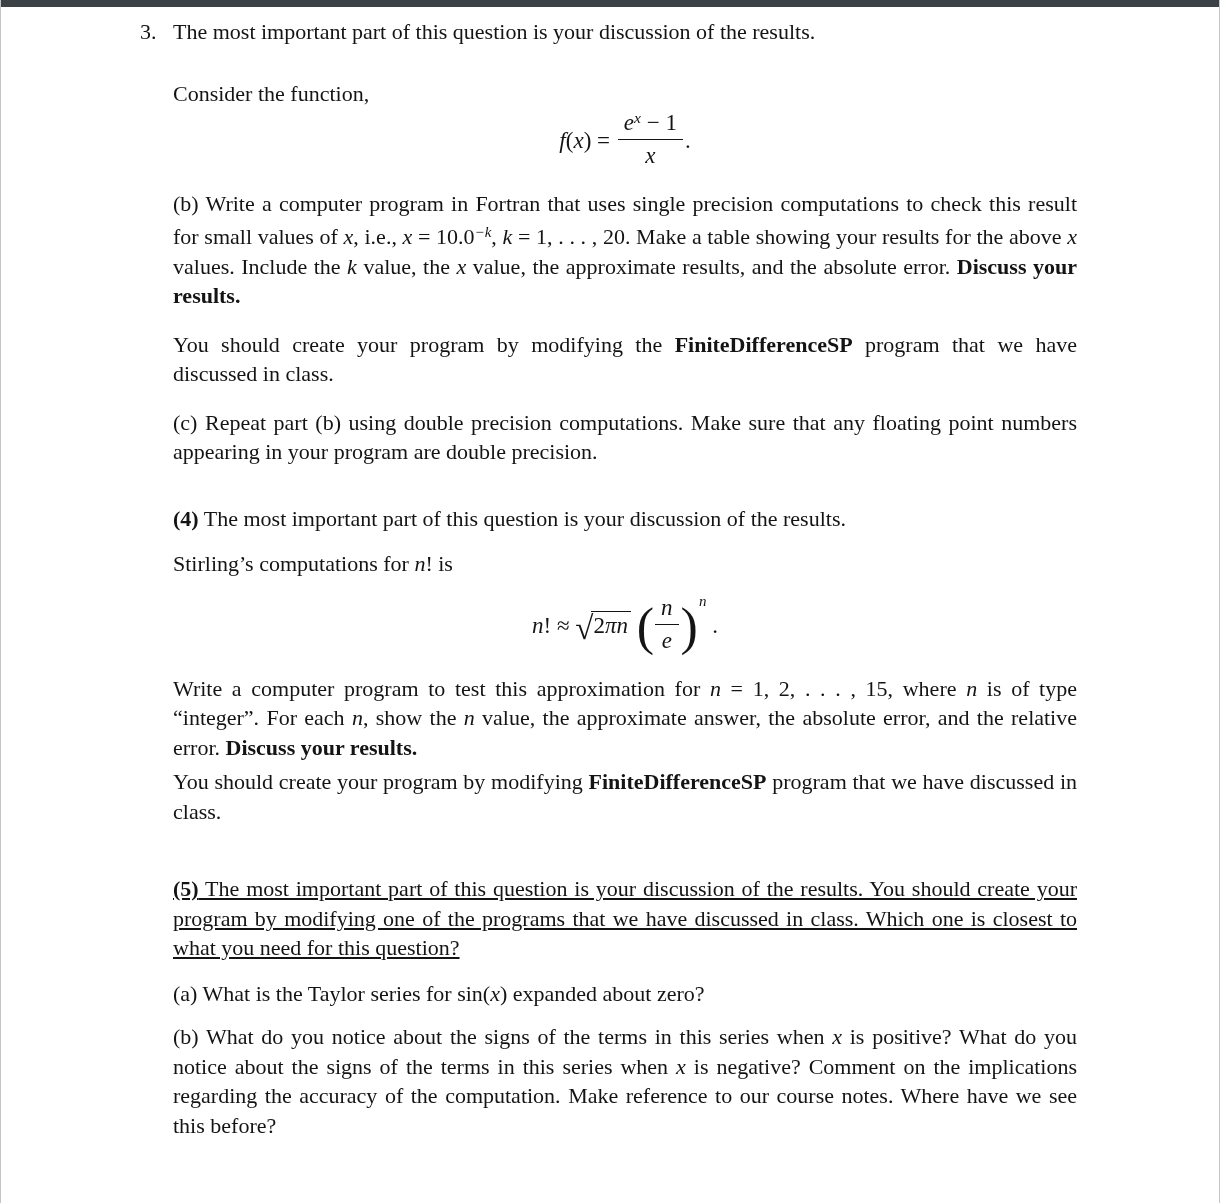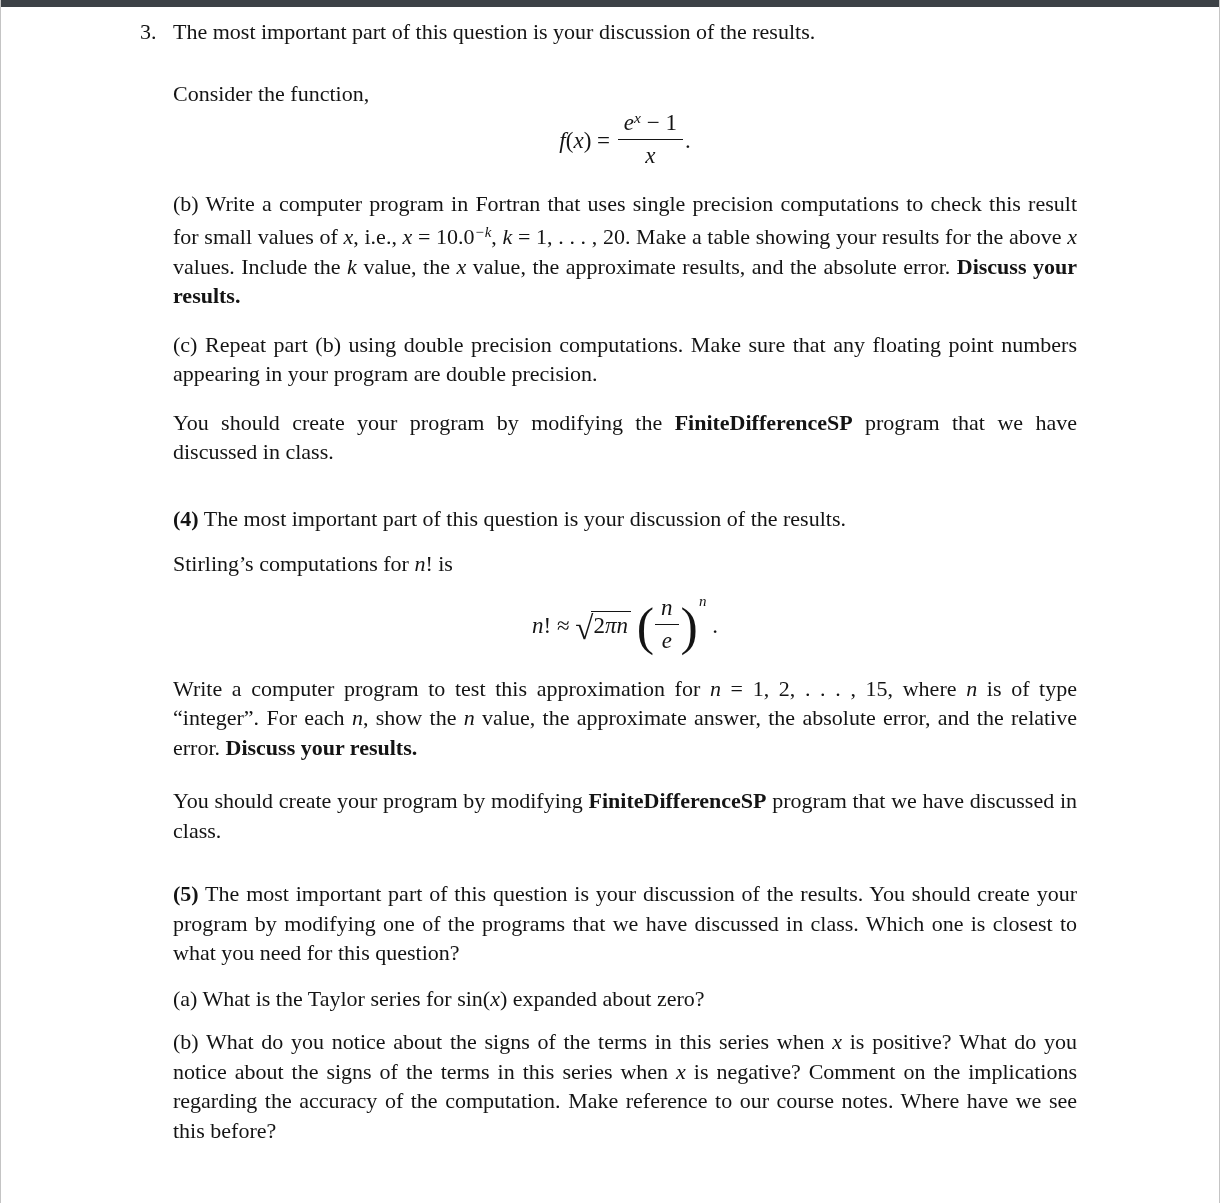--- a/index.html
+++ b/index.html
@@ -80,22 +80,22 @@
   }
   
   .b-consider { margin-top:32px; }
   .b-parta    { margin-top:10px; }
   .b-partb    { margin-top:16px;  }
   .b-note1    { margin-top:19px; }
   .b-partc    { margin-top:19px; }
   .b-q4       { margin-top:37px; }
   .b-stirintro{ margin-top:16px; }
   .b-p4body   { margin-top:0px;  }
-  .b-note2    { margin-top:24px; }
-  .b-q5       { margin-top:34px; }
+  .b-note2    { margin-top:5px; }
+  .b-q5       { margin-top:48px;text-decoration:underline; }
   .b-p5a      { margin-top:16px; }
   .b-p5b      { margin-top:14px; }
 </style>
 </head>
 <body>
 
 <div class="top-strip"></div>
 
 <div class="page">
 
@@ -107,23 +107,23 @@
   <div class="line b-consider">Consider the function,</div>
 
   <div class="math-display m-fx">
     <span><span class="seg-i">f</span><span class="seg-n">(</span><span class="seg-i">x</span><span class="seg-n">) = </span></span><span class="frac"><span class="num"><span class="seg-i">e</span><span class="seg-supi">x</span><span class="seg-n"> − 1</span></span><span class="den"><span class="seg-i">x</span></span></span><span>.</span>
   </div>
 
 
 
   <div class="para b-partb"><span class="seg-n">(b) Write a computer program in Fortran that uses single precision computations to check this result for small values of </span><span class="seg-i">x</span><span class="seg-n">, i.e., </span><span class="seg-i">x</span><span class="seg-n"> = 10.0</span><span class="seg-supi">−k</span><span class="seg-n">, </span><span class="seg-i">k</span><span class="seg-n"> = 1, . . . , 20. Make a table showing your results for the above </span><span class="seg-i">x</span><span class="seg-n"> values. Include the </span><span class="seg-i">k</span><span class="seg-n"> value, the </span><span class="seg-i">x</span><span class="seg-n"> value, the approximate results, and the absolute error. </span><span class="seg-b">Discuss your results.</span></div>
 
+  <div class="para b-note1"><span class="seg-n">You should create your program by modifying the </span><span class="seg-b">FiniteDifferenceSP</span><span class="seg-n"> program that we have discussed in class.</span></div>
+
   <div class="para b-partc">(c) Repeat part (b) using double precision computations. Make sure that any floating point numbers appearing in your program are double precision.</div>
-
-  <div class="para b-note1"><span class="seg-n">You should create your program by modifying the </span><span class="seg-b">FiniteDifferenceSP</span><span class="seg-n"> program that we have discussed in class.</span></div>
 
   <div class="para b-q4"><span class="seg-b">(4)</span><span class="seg-n"> The most important part of this question is your discussion of the results.</span></div>
 
   <div class="line b-stirintro"><span class="seg-n">Stirling’s computations for </span><span class="seg-i">n</span><span class="seg-n">! is</span></div>
 
   <div class="math-display m-stir">
     <span><span class="seg-i">n</span><span class="seg-n">! ≈ </span></span><span class="radical-sign">√</span><span class="sqrt-radicand"><span class="seg-n">2</span><span class="seg-i">π</span><span class="seg-i">n</span></span>&nbsp;<span class="big-paren">(</span><span class="frac"><span class="num"><span class="seg-i">n</span></span><span class="den"><span class="seg-i">e</span></span></span><span class="big-paren">)</span><span class="paren-exp">n</span>&nbsp;<span>.</span>
   </div>
 
   <div class="para b-p4body"><span class="seg-n">Write a computer program to test this approximation for </span><span class="seg-i">n</span><span class="seg-n"> = 1, 2, . . . , 15, where </span><span class="seg-i">n</span><span class="seg-n"> is of type “integer”. For each </span><span class="seg-i">n</span><span class="seg-n">, show the </span><span class="seg-i">n</span><span class="seg-n"> value, the approximate answer, the absolute error, and the relative error. </span><span class="seg-b">Discuss your results.</span></div>

